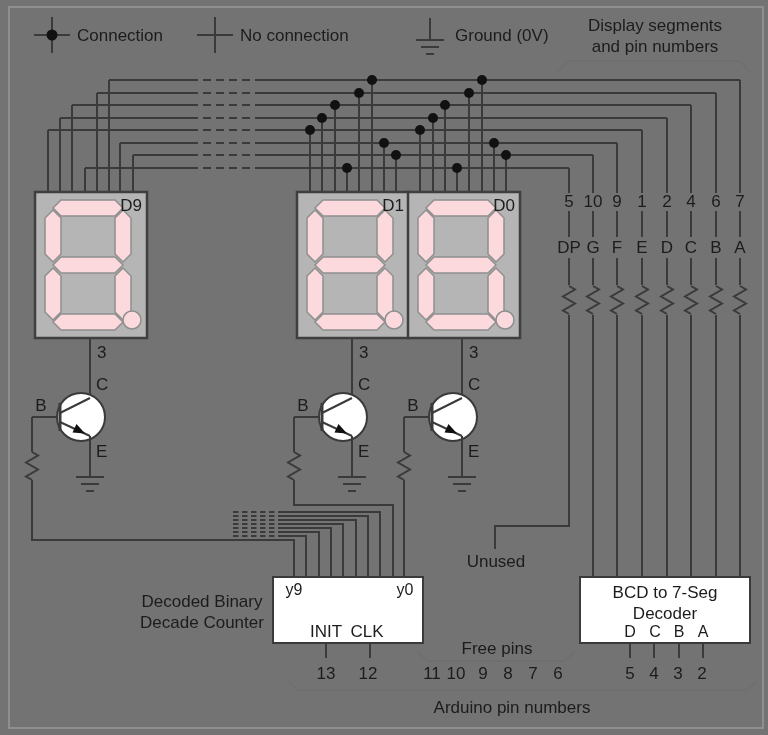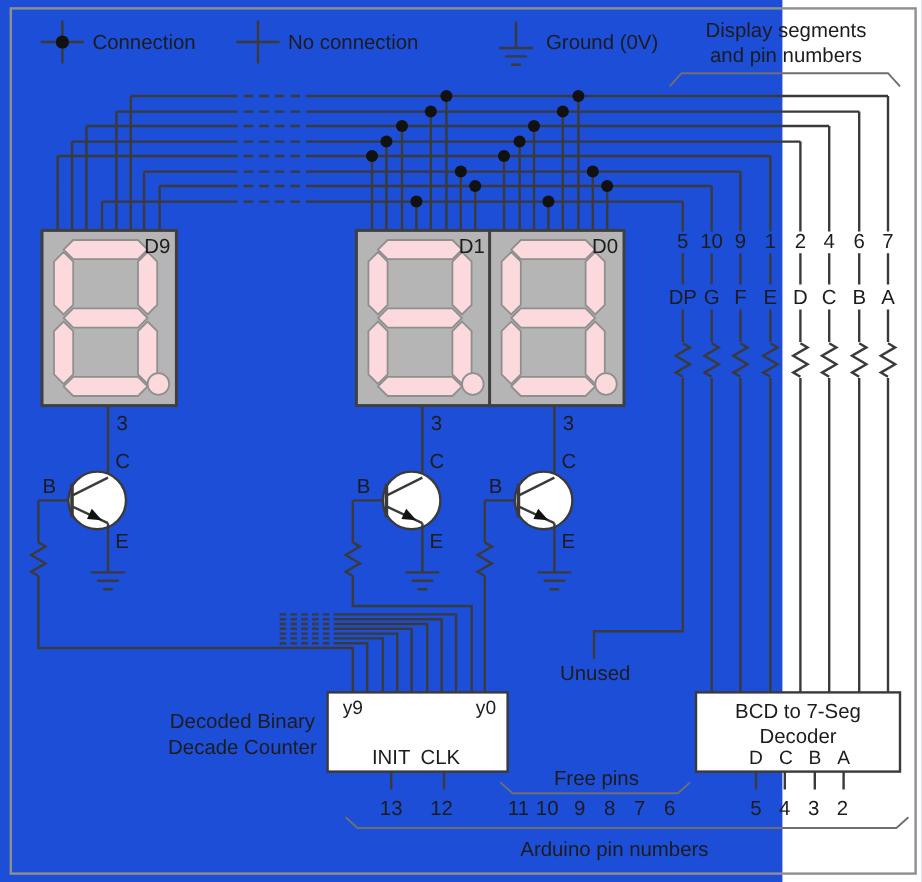--- a/index.html
+++ b/index.html
@@ -1,16 +1,16 @@
 <!DOCTYPE html>
 <html><head>
 <meta charset="utf-8">
 <style>
   html,body{margin:0;padding:0;background:#fff;}
-  .stage{width:652px;height:735px;background:#1d4ed8;position:relative;font-family:"Liberation Sans",sans-serif;}
+  .stage{width:768px;height:735px;background:#737373;position:relative;font-family:"Liberation Sans",sans-serif;}
   svg{display:block;}
   text{fill:#1c1c1c;font-family:"Liberation Sans",sans-serif;font-size:17px;}
   .small{font-size:16px;}
   .wire{stroke:#3a3a3a;stroke-width:2;fill:none;}
   .wire-dash{stroke:#3a3a3a;stroke-width:2;fill:none;stroke-dasharray:8 5;}
   .wire-dash-sm{stroke:#3a3a3a;stroke-width:2;fill:none;stroke-dasharray:5.5 3.5;}
   .brace{stroke:#6f6f6f;stroke-width:1.6;fill:none;}
   .boxw{fill:#ffffff;stroke:#3a3a3a;stroke-width:2;}
   .dot{fill:#111111;}
   .mid{text-anchor:middle;}

